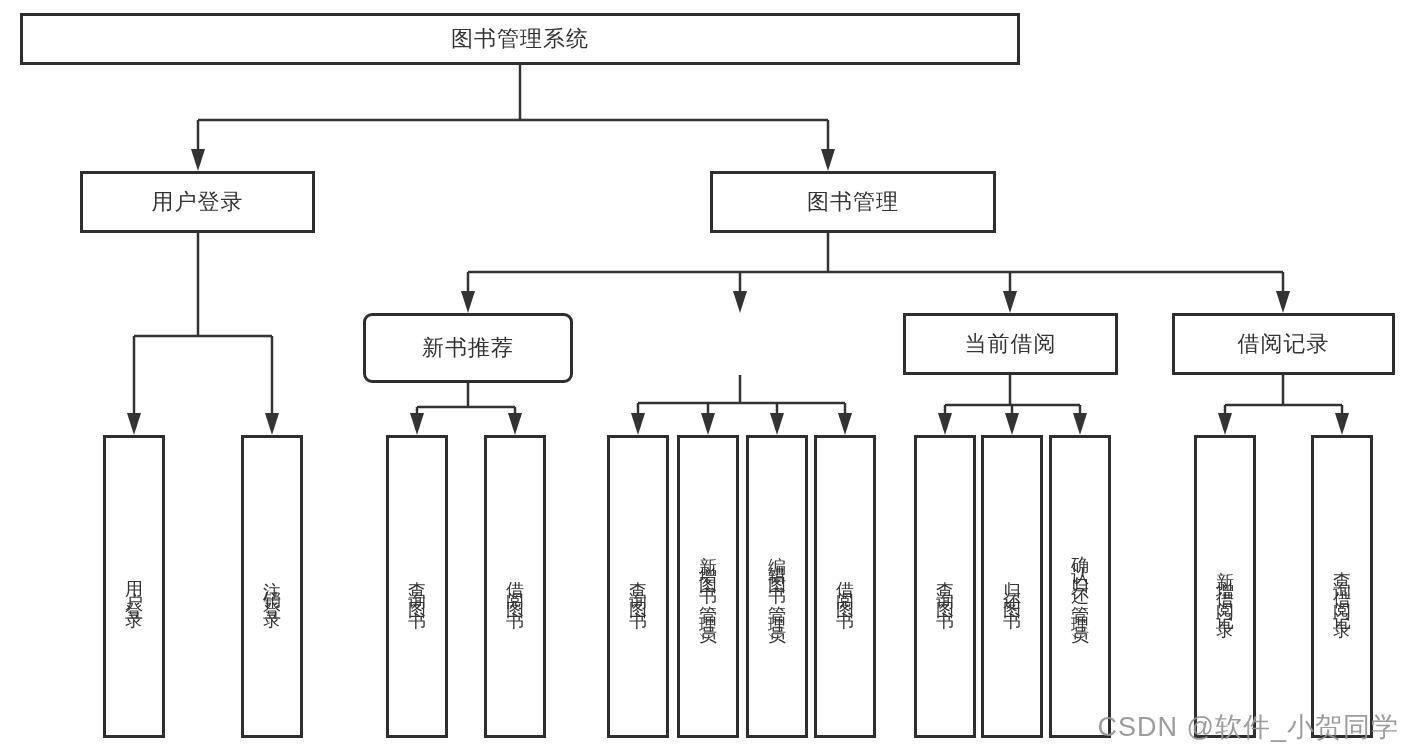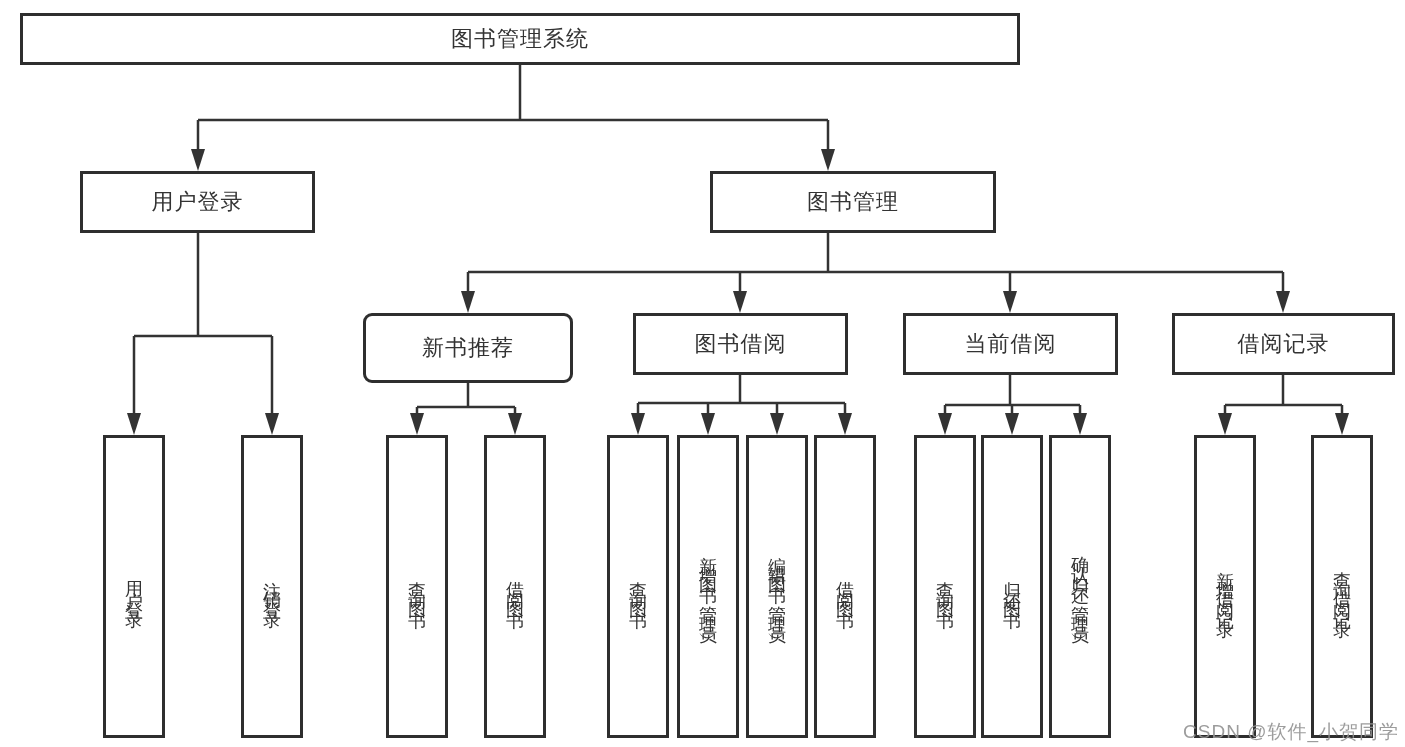--- a/index.html
+++ b/index.html
@@ -19,21 +19,21 @@
   .vbox{
     position:absolute;z-index:1;background:#ffffff;
     border:3px solid #2e2e2e;box-sizing:border-box;
     display:flex;align-items:center;justify-content:center;
     color:#333333;font-size:18px;
     writing-mode:vertical-rl;text-orientation:mixed;
     letter-spacing:10px;line-height:1;
   }
   .watermark{
     position:absolute;z-index:2;right:6px;bottom:2px;
-    font-size:19px;color:rgba(148,148,148,0.92);
+    font-size:27px;color:rgba(148,148,148,0.92);
     letter-spacing:1px;white-space:nowrap;
   }
 </style>
 </head>
 <body>
 
 <div id="stage">
 
   <svg id="connectors" width="1405" height="747" viewBox="0 0 1405 747">
     <g stroke="#333333" stroke-width="2.5" fill="none">
@@ -103,21 +103,20 @@
       <polygon points="1335,413 1349,413 1342,435"></polygon>
     </g>
   </svg>
 
   <div class="box" style="left:20px;top:13px;width:1000px;height:52px;">图书管理系统</div>
 
   <div class="box" style="left:80px;top:171px;width:235px;height:62px;">用户登录</div>
   <div class="box" style="left:710px;top:171px;width:286px;height:62px;">图书管理</div>
 
   <div class="box" style="left:363px;top:313px;width:210px;height:70px;border-radius:9px;">新书推荐</div>
-  <div class="box" style="left:633px;top:313px;width:215px;height:62px;">图书借阅</div>
   <div class="box" style="left:903px;top:313px;width:215px;height:62px;">当前借阅</div>
   <div class="box" style="left:1172px;top:313px;width:223px;height:62px;">借阅记录</div>
 
   <div class="vbox" style="left:103px;top:435px;width:62px;height:303px;">用户登录</div>
   <div class="vbox" style="left:241px;top:435px;width:62px;height:303px;">注销登录</div>
 
   <div class="vbox" style="left:386px;top:435px;width:62px;height:303px;">查询图书</div>
   <div class="vbox" style="left:484px;top:435px;width:62px;height:303px;">借阅图书</div>
 
   <div class="vbox" style="left:607px;top:435px;width:62px;height:303px;">查询图书</div>

